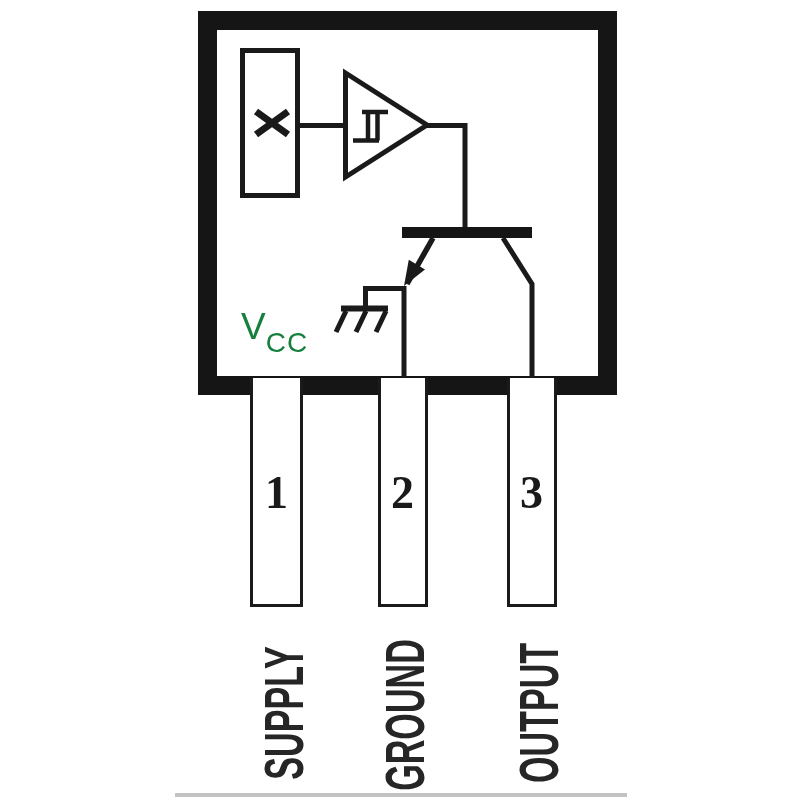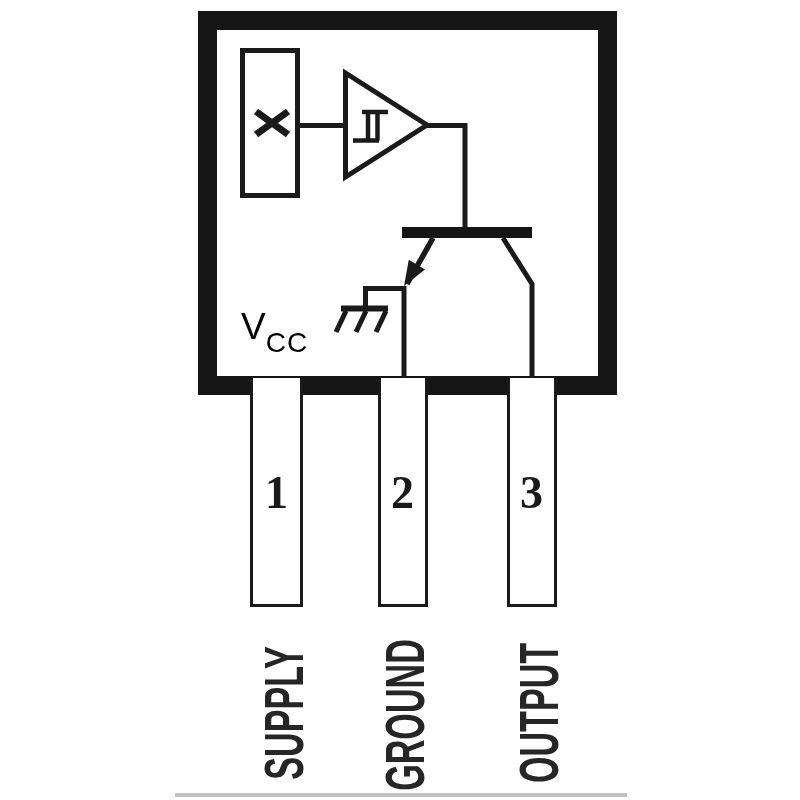--- a/index.html
+++ b/index.html
@@ -34,21 +34,21 @@
     left: 0;
     top: 0;
     width: 800px;
     height: 800px;
   }
   
   .vcc {
     position: absolute;
     left: 241px;
     top: 306px;
-    color: #000000;
+    color: #15803d;
     white-space: nowrap;
   }
   .vcc .v  { font-size: 37px; }
   .vcc .cc { font-size: 28px; position: relative; top: 13px; letter-spacing: 1px; }
   
   .pin-number {
     position: absolute;
     width: 53px;
     top: 468px;
     height: 50px;

